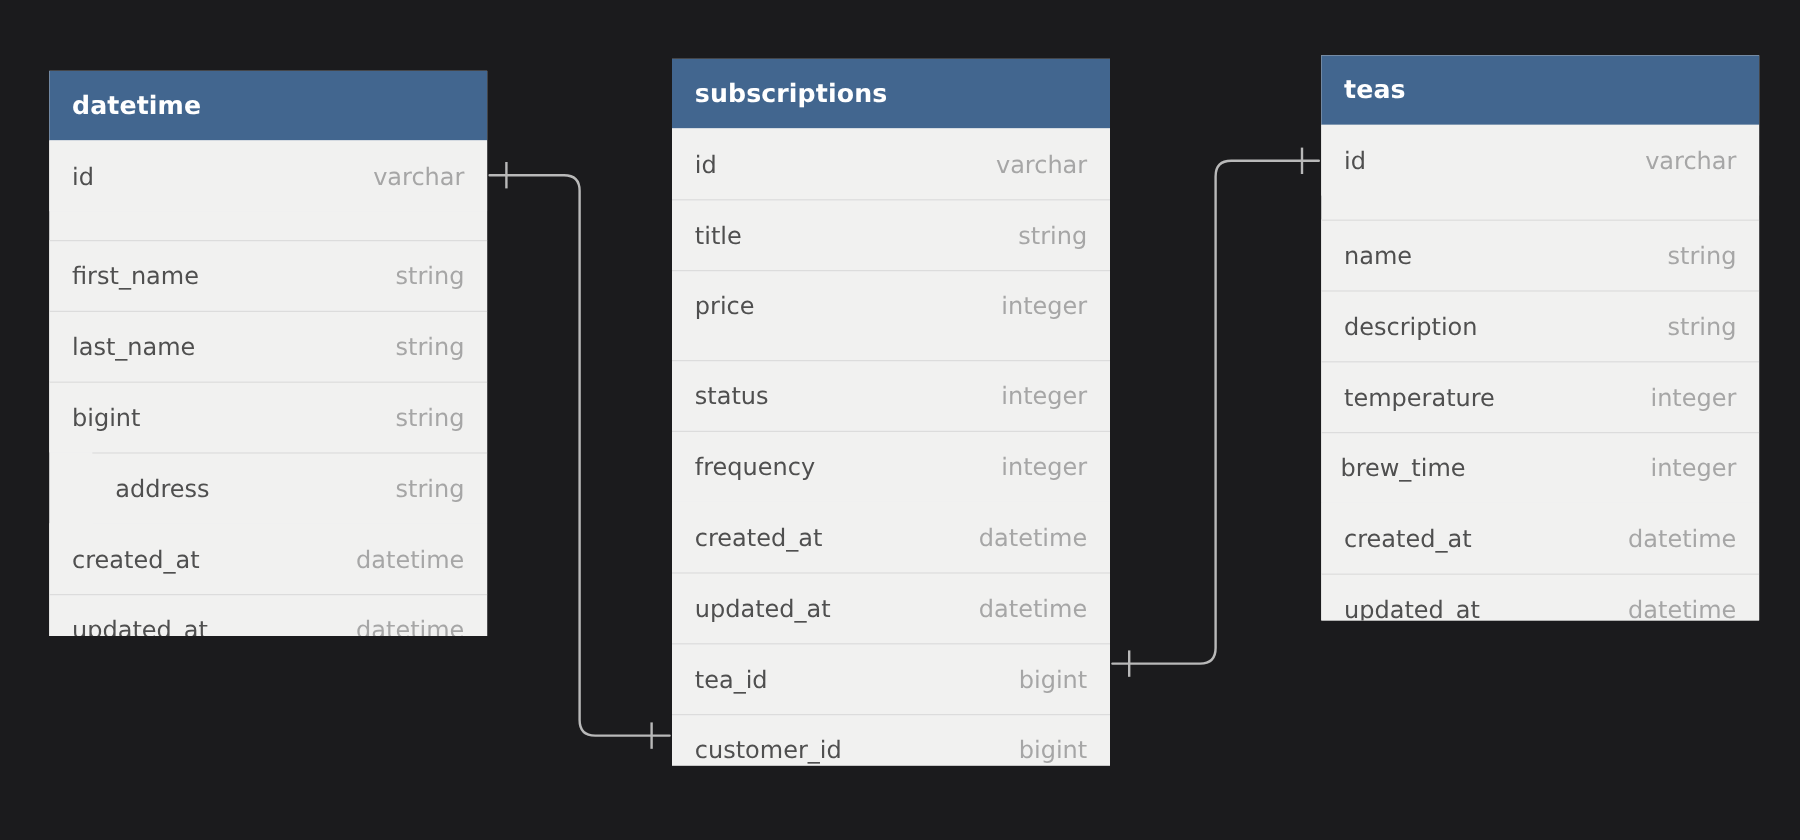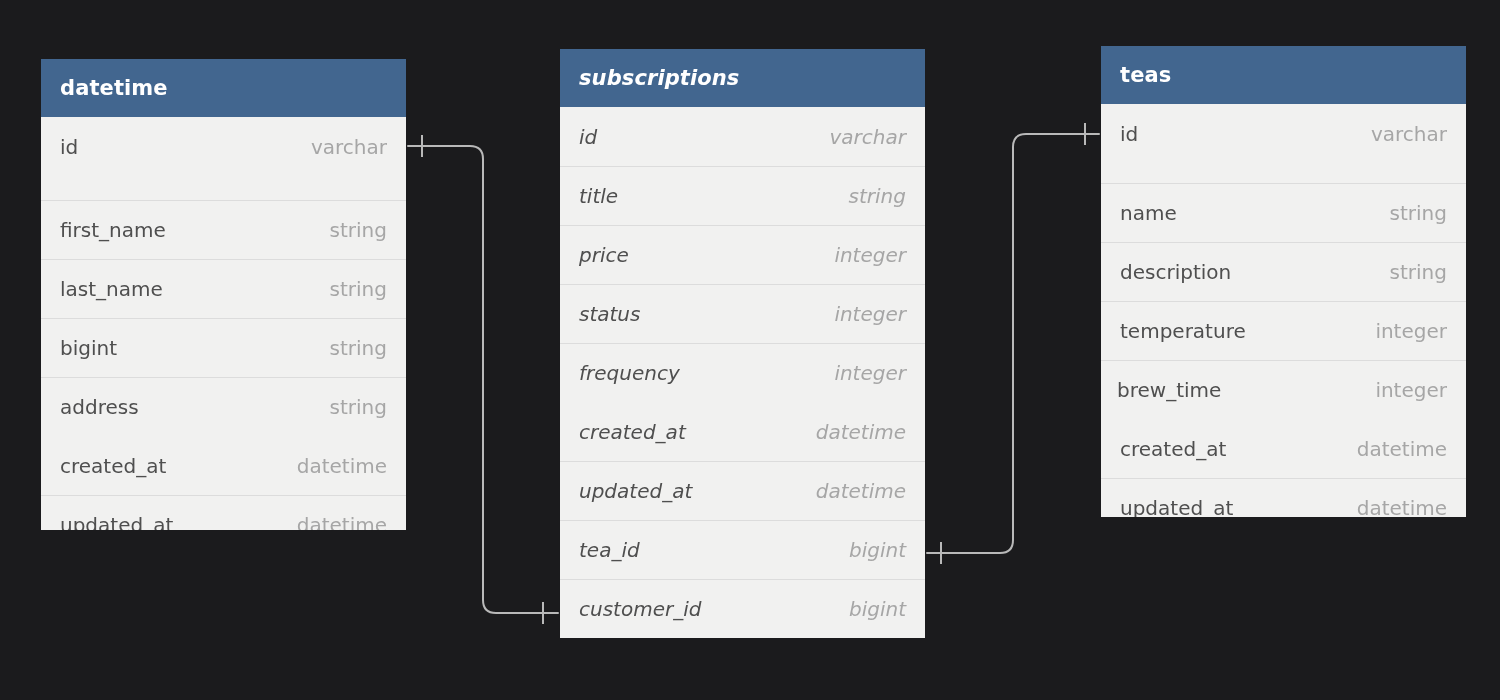--- a/index.html
+++ b/index.html
@@ -100,48 +100,48 @@
         <span class="field-type">string</span>
       </div>
       <div class="field-row sep" style="height: 59px;">
         <span class="field-name">last_name</span>
         <span class="field-type">string</span>
       </div>
       <div class="field-row sep" style="height: 59px;">
         <span class="field-name">bigint</span>
         <span class="field-type">string</span>
       </div>
-      <div class="field-row sep" style="height: 59px;">
+      <div class="field-row sep" style="height: 59px; margin-left: 36px;">
         <span class="field-name">address</span>
         <span class="field-type">string</span>
       </div>
       <div class="field-row" style="height: 59px;">
         <span class="field-name">created_at</span>
         <span class="field-type">datetime</span>
       </div>
       <div class="field-row sep" style="height: 59px;">
         <span class="field-name">updated_at</span>
         <span class="field-type">datetime</span>
       </div>
     </div>
-    <div class="entity" style="left: 560px; top: 49px; width: 365px; height: 589px; font-style: italic;">
+    <div class="entity" style="left: 560px; top: 49px; width: 365px; height: 589px;">
       <div class="entity-header" style="height: 58px; background: rgb(66, 102, 143);">subscriptions</div>
       <div class="field-row" style="height: 59px;">
         <span class="field-name">id</span>
         <span class="field-type">varchar</span>
       </div>
       <div class="field-row sep" style="height: 59px;">
         <span class="field-name">title</span>
         <span class="field-type">string</span>
       </div>
       <div class="field-row sep" style="height: 59px;">
         <span class="field-name">price</span>
         <span class="field-type">integer</span>
       </div>
-      <div class="field-row sep" style="height: 59px;">
+      <div class="field-row sep" style="height: 59px; margin-top: 16px;">
         <span class="field-name">status</span>
         <span class="field-type">integer</span>
       </div>
       <div class="field-row sep" style="height: 59px;">
         <span class="field-name">frequency</span>
         <span class="field-type">integer</span>
       </div>
       <div class="field-row" style="height: 59px;">
         <span class="field-name">created_at</span>
         <span class="field-type">datetime</span>

